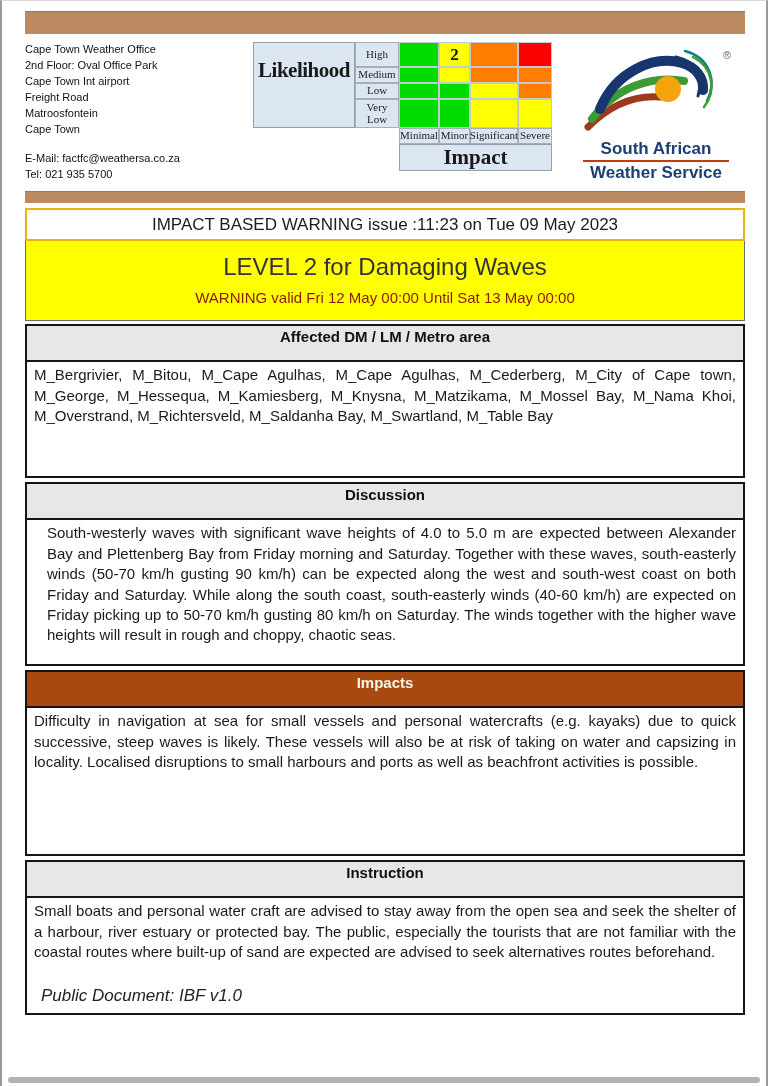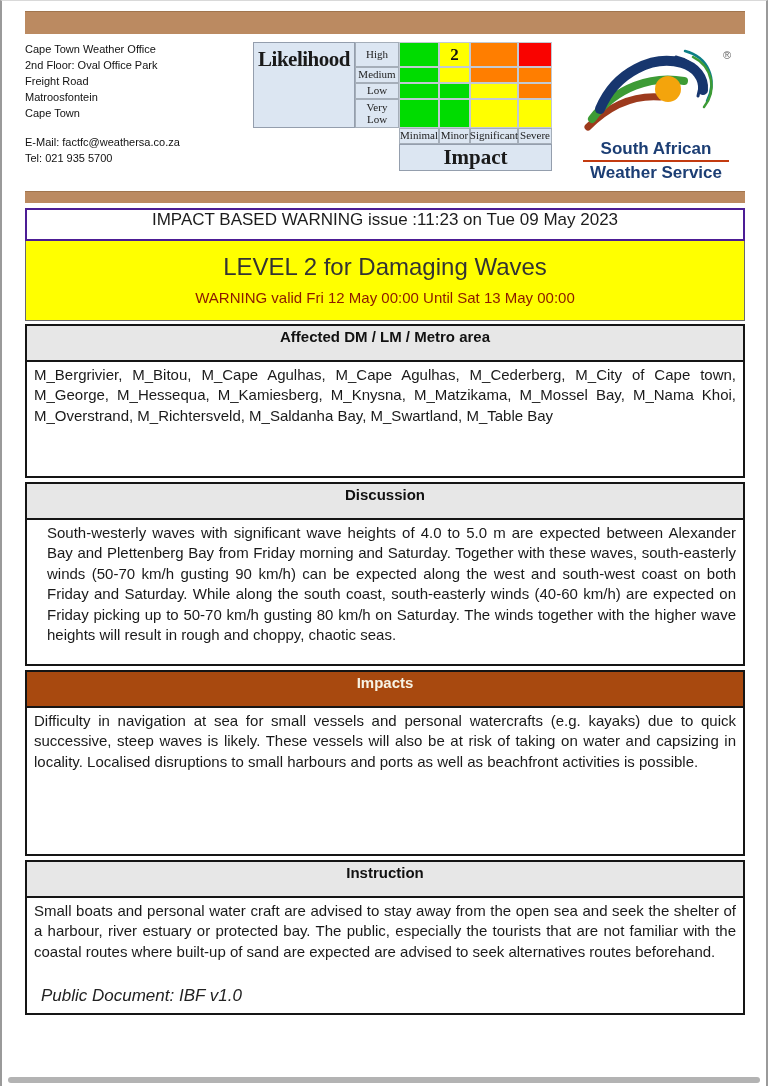--- a/index.html
+++ b/index.html
@@ -25,21 +25,21 @@
   
   .matrix {
     display:grid; margin-top:1px;
     grid-template-columns:102px 44px 40px 31px 48px 34px;
     grid-template-rows:25px 16px 16px 29px 16px 27px;
     font-family:"Liberation Serif", serif;
   }
   .m-lik {
     grid-row:1/5; grid-column:1/2; background:var(--mat-bg,#dce6f2);
     border:1px solid #949ead; font-weight:bold; font-size:21px;
-    text-align:center; padding-top:4px; letter-spacing:-0.5px;
+    text-align:center; padding-top:15px; letter-spacing:-0.5px;
   }
   .m-rowlab, .m-collab {
     background:var(--mat-bg,#dce6f2); border:1px solid #a5aeb9;
     display:flex; align-items:center; justify-content:center;
     font-size:11px; line-height:1.02; text-align:center; color:#222;
   }
   .m-cell {
     border:1px solid #c2c9d3; display:flex; align-items:center; justify-content:center;
     font-size:17px; font-weight:bold; color:#111;
   }
@@ -51,22 +51,22 @@
 
   
   .logo { margin-left:auto; width:178px; text-align:center; position:relative; padding-top:6px; }
   .logo .reg { position:absolute; top:8px; right:14px; font-size:11px; color:#666; }
   .logo-text { font-weight:bold; font-size:17px; color:#1c3e74; line-height:1.15; }
   .logo-rule { width:146px; border-top:2px solid #c33b10; margin:1px auto 1px; }
 
   .thinbar { height:12px; background:var(--brown,#bb8a61); margin-top:9px; margin-bottom:5px; border-top:1px solid #a1754e; }
 
   .issue-box {
-    border:2px solid #4c1d95; background:#fff; height:33px;
-    display:flex; align-items:flex-start; justify-content:center;
+    border:2px solid #eab308; background:#fff; height:33px;
+    display:flex; align-items:center; justify-content:center;
     font-size:17px; color:#1c1c1c;
   }
   .level-box {
     background:var(--yellow,#ffff00); border:1px solid #6a6a6a; border-top:0;
     height:80px; text-align:center; margin-bottom:3px;
   }
   .level-title { font-size:24px; color:#333; padding-top:12px; }
   .level-valid { font-size:15px; color:var(--valid-red,#8b1a00); margin-top:8px; }
 
   .section { margin-bottom:4px; }
@@ -100,20 +100,21 @@
 
 <div class="page">
   <div class="content">
 
     <div class="topbar"></div>
 
     <div class="header-row">
       <div class="address">
         <span class="addr-line">Cape Town Weather Office</span>
         <span class="addr-line">2nd Floor: Oval Office Park</span>
+        <span class="addr-line">Cape Town Int airport</span>
         <span class="addr-line">Freight Road</span>
         <span class="addr-line">Matroosfontein</span>
         <span class="addr-line">Cape Town</span>
         <div class="addr-contact">
           <span class="addr-line">E-Mail: factfc@weathersa.co.za</span>
           <span class="addr-line">Tel: 021 935 5700</span>
         </div>
       </div>
 
       <div class="matrix">

